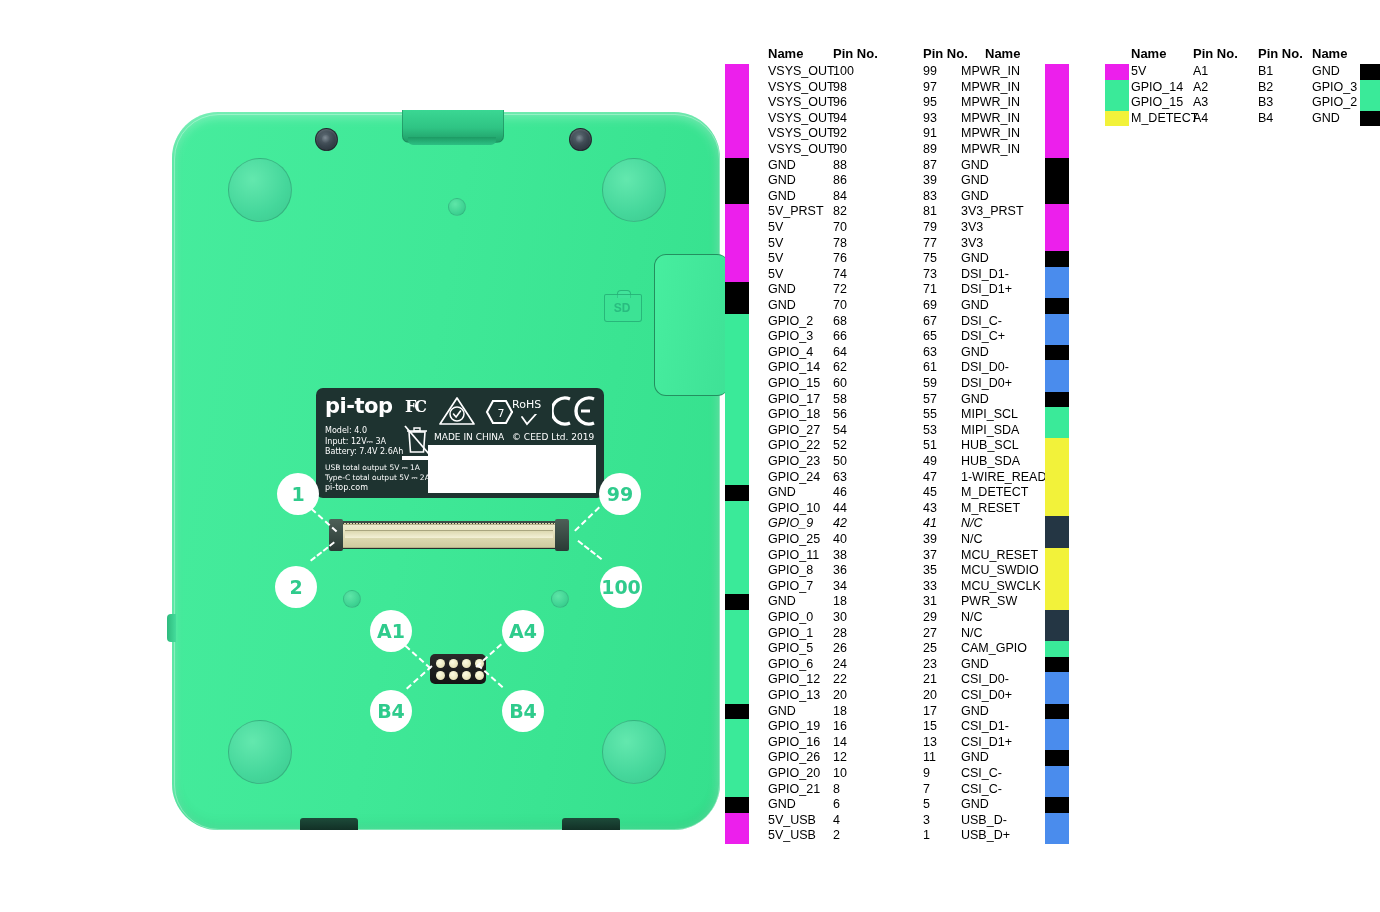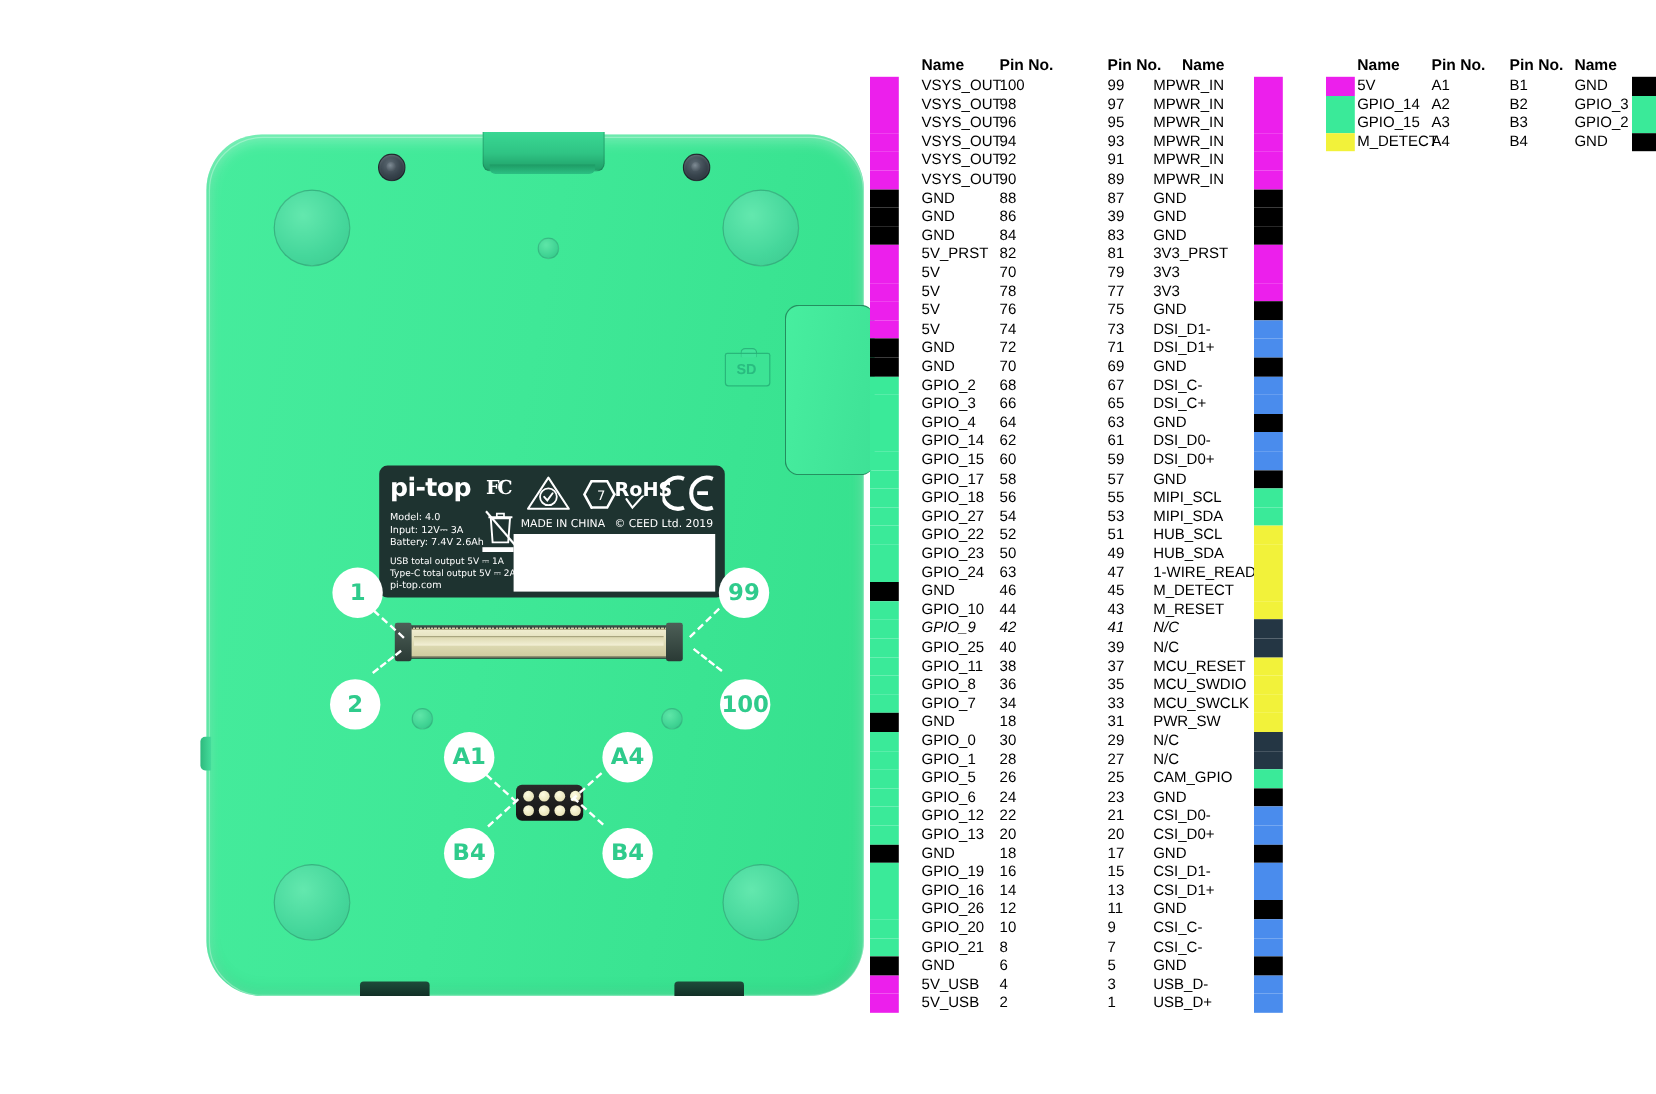--- a/index.html
+++ b/index.html
@@ -244,22 +244,22 @@
   }
   .lp-ceed {
     position: absolute;
     left: 196px; top: 44px;
     font-size: 9px;
     font-family: "DejaVu Sans", sans-serif;
   }
   .lp-rohs {
     position: absolute;
     left: 196px; top: 10px;
-    font-size: 16px;
-    font-weight: bold;
+    font-size: 11px;
+    font-weight: normal;
     font-family: "DejaVu Sans", sans-serif;
   }
   .lp-rohs-tick {
     position: absolute;
     left: 205px; top: 24px;
     width: 16px; height: 12px;
   }
   .lp-ce {
     position: absolute;
     left: 236px; top: 6px;

